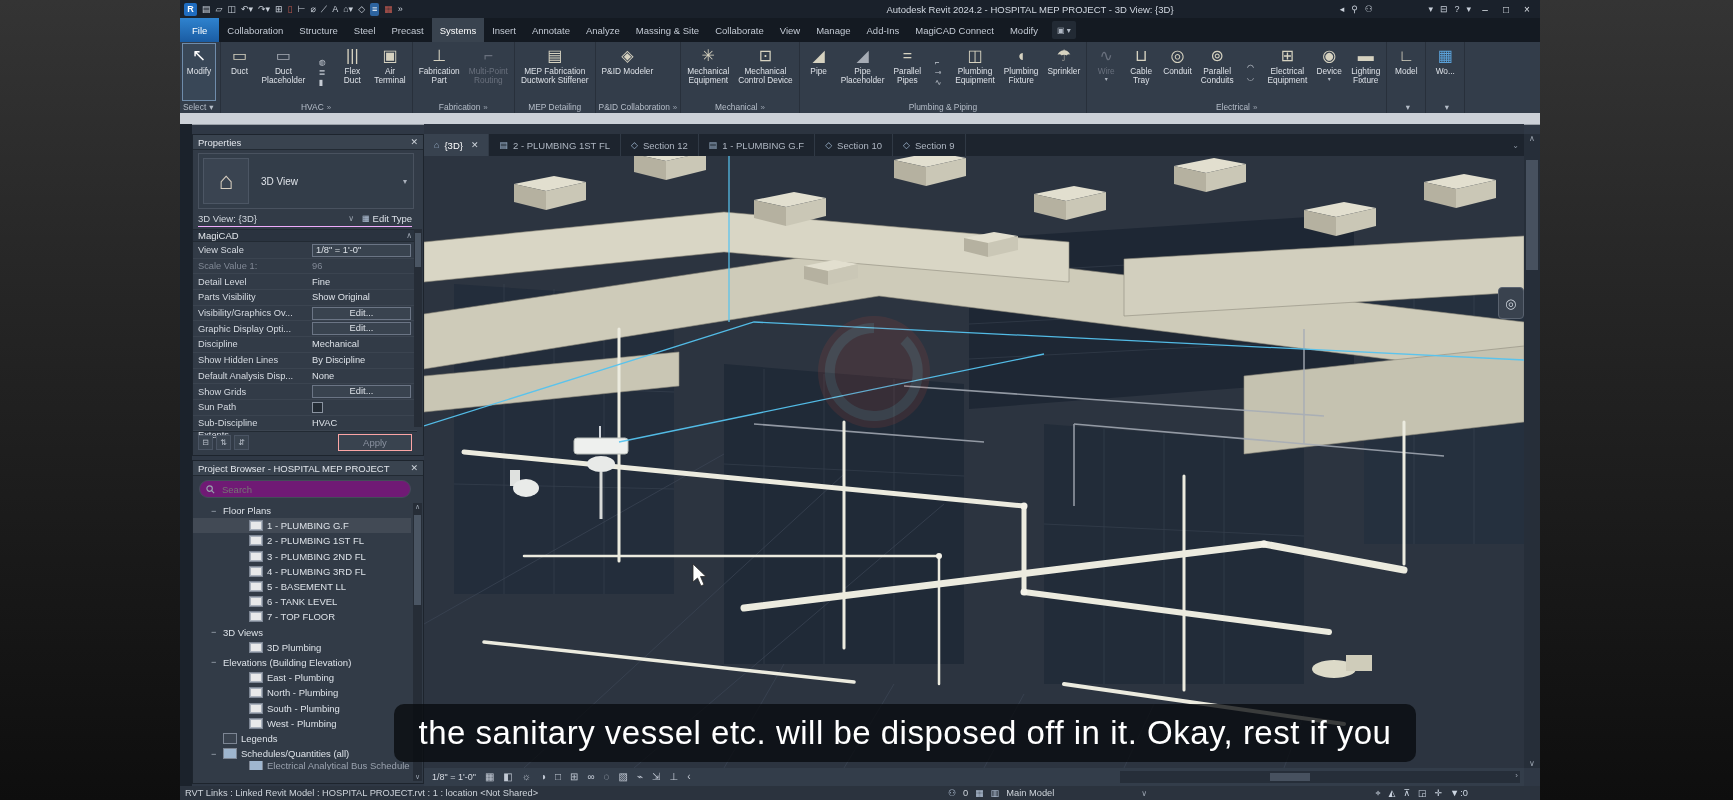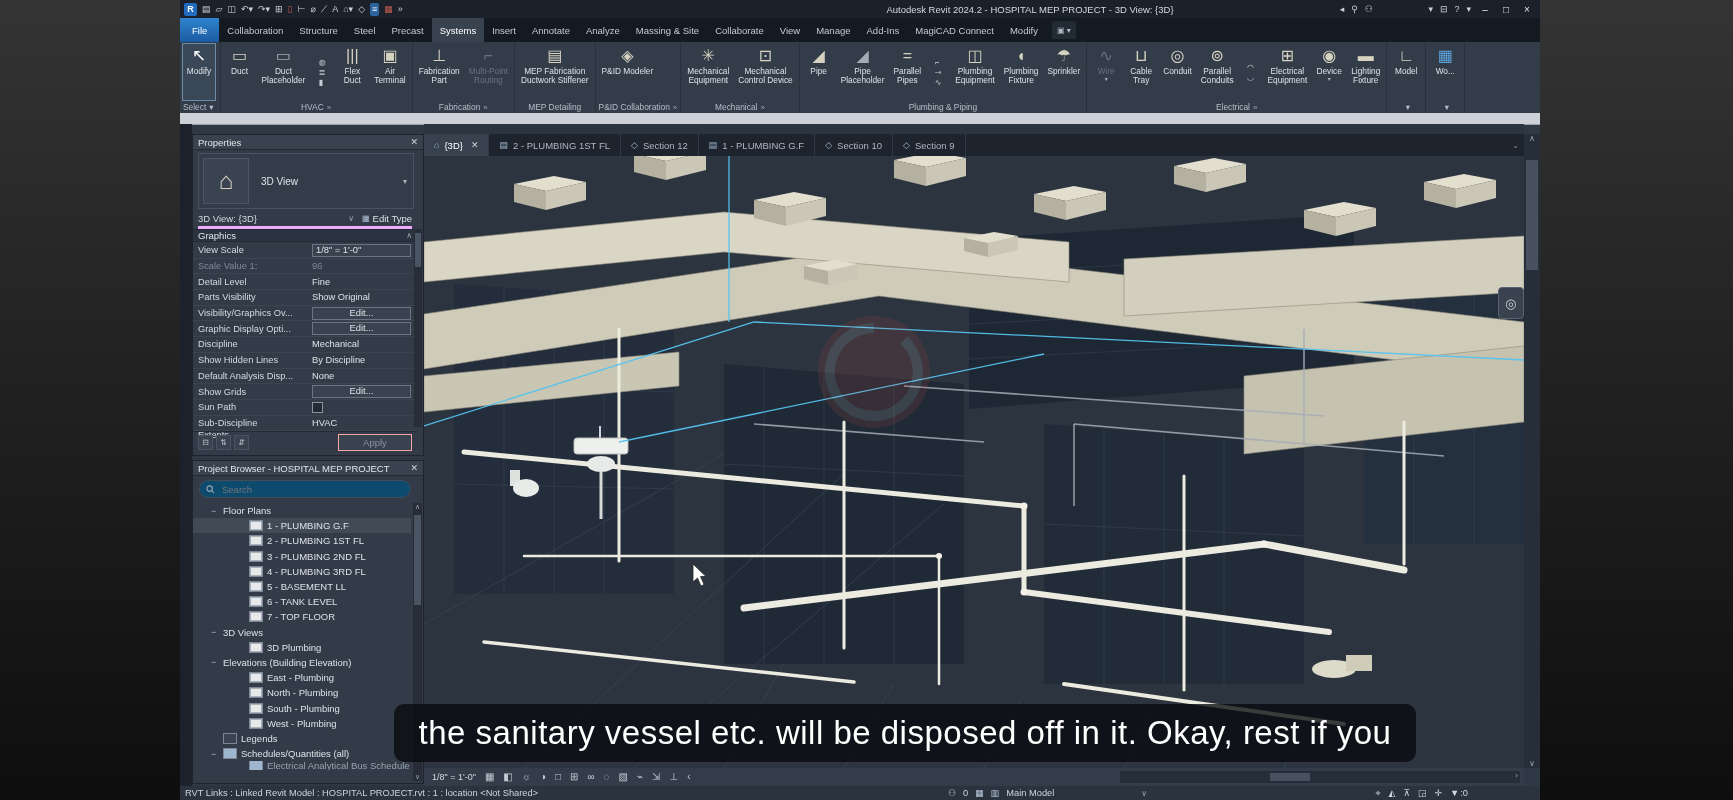--- a/index.html
+++ b/index.html
@@ -56,21 +56,21 @@
 
   
   .palette{position:absolute;left:12px;width:232px;background:#323b47;border:1px solid #1d242d;box-sizing:border-box;font-size:9.5px;color:#d3d8df;}
   .pal-head{height:14px;display:flex;align-items:center;justify-content:space-between;padding:0 5px;background:#39434f;color:#e2e6ec;font-size:9.5px;border-bottom:1px solid #222a33;}
   .pal-x{color:#cdd3da;font-size:9px;}
   #props{top:134px;height:322px;}
   .p-type{position:absolute;left:5px;top:18px;width:214px;height:54px;background:#333d49;border:1px solid #49525f;display:flex;align-items:center;}
   .p-type-ico{width:44px;height:44px;margin:4px;background:#3a4451;border:1px solid #4c5664;display:flex;align-items:center;justify-content:center;font-size:24px;color:#d8cfc0;}
   .p-type-lab{flex:1;color:#dfe3e9;font-size:10px;margin-left:8px;}
   .p-type-caret{margin-right:6px;color:#aab1bc;font-size:8px;}
-  .p-inst{position:absolute;left:5px;top:76px;width:214px;height:15px;display:flex;align-items:center;border-bottom:4px solid #f0abfc;}
+  .p-inst{position:absolute;left:5px;top:76px;width:214px;height:15px;display:flex;align-items:center;border-bottom:1px solid #f0abfc;}
   .p-inst-lab{flex:1;font-size:9.5px;}
   .p-inst-caret{color:#9aa3af;font-size:8px;margin-right:8px;}
   .p-edit{display:flex;align-items:center;gap:3px;color:#dbe0e7;}
   .p-edit .ei{font-size:8px;color:#b9c9de;}
   .p-sec{position:absolute;left:0;top:94px;width:224px;height:13px;background:#2a333f;display:flex;align-items:center;padding:0 5px;color:#e3e7ec;border-top:1px solid #222a33;border-bottom:1px solid #222a33;box-sizing:border-box;}
   .p-sec .chev{margin-left:auto;font-size:8px;color:#9aa3af;}
   .prows{position:absolute;left:0;top:108px;width:224px;}
   .prow{display:flex;align-items:center;height:14.7px;border-bottom:1px solid #3b4450;padding-left:5px;}
   .plabel{width:114px;white-space:nowrap;overflow:hidden;color:#d6dbe2;font-size:9.3px;}
   .pval{flex:1;margin-right:6px;font-size:9.3px;color:#dde2e8;white-space:nowrap;overflow:hidden;}
@@ -80,21 +80,21 @@
   .prow[data-state="gray"] .plabel,.prow[data-state="gray"] .pval{color:#818996;}
   .prow[data-type="cut"]{height:8px;overflow:hidden;border-bottom:none;}
   .p-scroll{position:absolute;right:1px;top:94px;width:8px;height:198px;background:#262d37;}
   .p-scroll .thumb{position:absolute;left:1px;top:4px;width:6px;height:34px;background:#4a5563;}
   .p-apply{position:absolute;left:0;bottom:2px;width:224px;height:22px;display:flex;align-items:center;padding:0 5px;box-sizing:border-box;border-top:1px solid #222a33;}
   .sort-ico{width:13px;height:13px;border:1px solid #4a5463;background:#39434f;color:#b9c0ca;font-size:8px;display:flex;align-items:center;justify-content:center;margin-right:3px;}
   .apply-btn{margin-left:auto;width:72px;height:15px;border:1px solid #fca5a5;background:#39434f;color:#8a92a0;font-size:9.5px;display:flex;align-items:center;justify-content:center;}
 
   
   #browser{top:460px;height:324px;overflow:hidden;}
-  .search{position:absolute;left:6px;top:19px;width:212px;height:18px;background:#0c4a6e;border:1px solid #434c59;border-radius:9px;display:flex;align-items:center;padding:0 6px;box-sizing:border-box;gap:5px;}
+  .search{position:absolute;left:6px;top:19px;width:212px;height:18px;background:#701a75;border:1px solid #434c59;border-radius:9px;display:flex;align-items:center;padding:0 6px;box-sizing:border-box;gap:5px;}
   .search input{background:transparent;border:none;outline:none;color:#9aa3af;font-size:9.5px;width:160px;font-family:"Liberation Sans",sans-serif;}
   .tree{position:absolute;left:0;top:42px;width:218px;}
   .titem{display:flex;align-items:center;height:15.2px;white-space:nowrap;color:#dde2e8;font-size:9.5px;overflow:hidden;}
   .titem[data-lvl="1"]{padding-left:18px;}
   .titem[data-lvl="2"]{padding-left:44px;}
   .titem[data-state="sel"]{background:rgba(255,255,255,.08);}
   .titem[data-state="cut"]{height:9px;color:#9aa2ae;}
   .texp{width:12px;color:#aeb6c2;font-size:9px;}
   .ticon{width:12px;height:9px;margin-right:4px;flex:none;}
   .ticon[data-kind="plan"],.ticon[data-kind="elev"],.ticon[data-kind="p3d"]{background:#e8e9ea;border:1px solid #7d8694;box-shadow:inset 0 0 0 1px #aab2bd;}
@@ -732,21 +732,21 @@
     </div>
     <div class="p-inst">
       <span class="p-inst-lab">3D View: {3D}</span>
       <span class="p-inst-caret">∨</span>
       <span class="p-edit">
         <span class="ei">▦</span>
         <span>Edit Type</span>
       </span>
     </div>
     <div class="p-sec">
-      <span>Graphics</span>
+      <span>MagiCAD</span>
       <span class="chev">∧</span>
     </div>
     <div class="prows">
 
         <div class="prow" data-type="input">
           <span class="plabel">View Scale</span>
           <span class="pval" data-type="input">1/8" = 1'-0"</span>
         </div>
 
         <div class="prow" data-state="gray" data-type="text">

